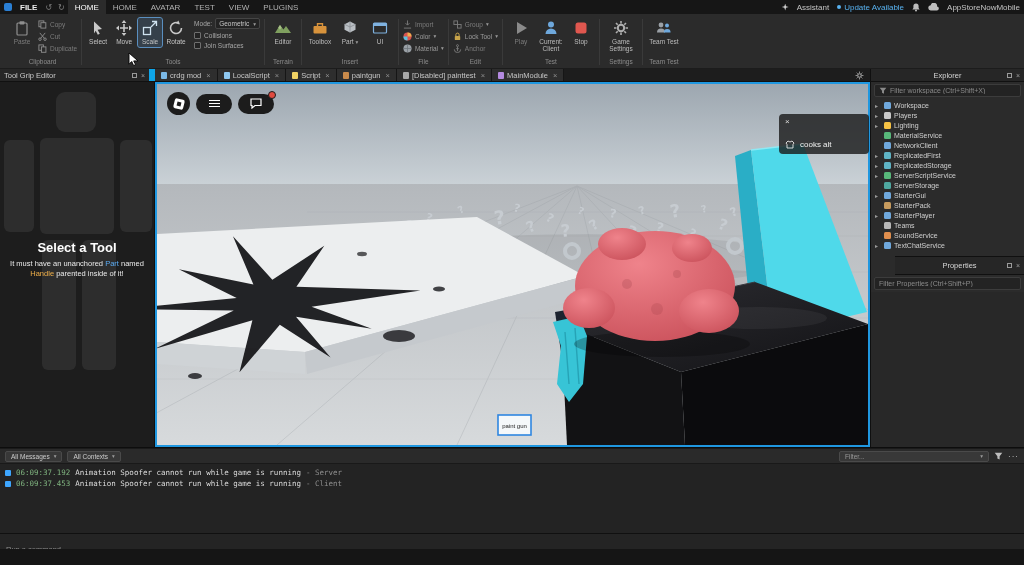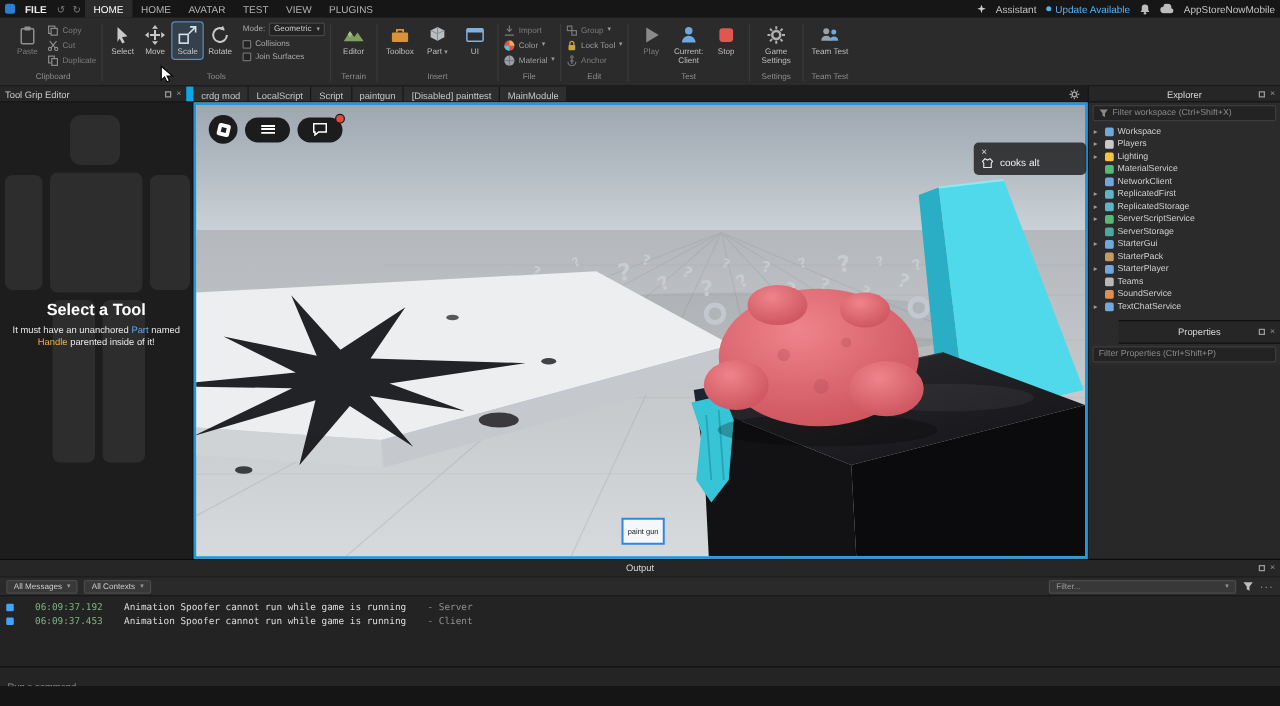--- a/index.html
+++ b/index.html
@@ -41,21 +41,21 @@
   .i10 { width:9px; height:9px; display:block; }
 
   
   .tabstrip { height:13px; display:flex; background:#202020; border-bottom:1px solid #111; font-size:7.5px; }
   .ts-left { width:155px; background:#262626; display:flex; align-items:center; padding:0 4px; color:#c9c9c9; border-right:6px solid #0ea5e9; }
   .ts-center { width:715px; display:flex; align-items:stretch; background:#1d1d1d; }
   .ts-right { width:154px; background:#262626; display:flex; align-items:center; justify-content:center; position:relative; color:#d6d6d6; border-left:1px solid #101010; }
   .winicn { color:#9a9a9a; font-size:7px; margin-left:4px; }
   .sq { width:5px; height:5px; border:1px solid #9a9a9a; display:inline-block; }
   .hdr-icons { position:absolute; right:4px; top:0; bottom:0; display:flex; align-items:center; }
-  .dtab { display:flex; align-items:center; gap:3px; padding:0 6px; background:#2e2e2e; border-right:1px solid #161616; color:#c6c6c6; white-space:nowrap;flex-direction:column; }
+  .dtab { display:flex; align-items:center; gap:3px; padding:0 6px; background:#2e2e2e; border-right:1px solid #161616; color:#c6c6c6; white-space:nowrap; }
   .dticn { width:6px; height:7px; border-radius:1px; display:inline-block; }
   .dtx { color:#8f8f8f; margin-left:2px; }
   .ts-gear { margin-left:auto; align-self:center; margin-right:6px; }
 
   
   .main { height:365px; display:flex; }
   .left-panel { width:155px; background:#1d1d1d; position:relative; overflow:hidden; border-right:1px solid #0f0f0f; }
   .fig { position:absolute; background:#2d2d2d; border-radius:6px; }
   .tg-text { position:absolute; top:158px; left:0; right:0; text-align:center; z-index:2; }
   .tg-h { font-size:13px; font-weight:bold; color:#ffffff; margin-bottom:4px; }
@@ -69,21 +69,21 @@
   .vp-topbar { position:absolute; left:10px; top:8px; display:flex; gap:6px; align-items:center; z-index:3; }
   .vp-logo { width:23px; height:23px; border-radius:50%; background:#1c1c1c; display:flex; align-items:center; justify-content:center; }
   .vp-logo .lg { width:10px; height:10px; background:#ffffff; border-radius:2px; transform:rotate(14deg); display:flex; align-items:center; justify-content:center; }
   .vp-logo .lg i { width:3.5px; height:3.5px; background:#1c1c1c; display:block; }
   .vp-pill { width:36px; height:20px; border-radius:10px; background:#1c1c1c; display:flex; align-items:center; justify-content:center; position:relative; }
   .bars { width:11px; height:7px; background:linear-gradient(#fff 0 1.4px,transparent 1.4px 2.8px,#fff 2.8px 4.2px,transparent 4.2px 5.6px,#fff 5.6px 7px); }
   .badge { position:absolute; top:-3px; right:-2px; width:8px; height:8px; border-radius:50%; background:#e04a3f; border:1px solid #1c1c1c; }
 
   .ca-box { position:absolute; left:622px; top:30px; width:90px; background:rgba(24,24,24,0.8); border-radius:4px; padding:3px 6px 5px 6px; z-index:3; }
   .ca-close { color:#dddddd; font-size:8px; line-height:9px; }
-  .ca-row { display:flex; align-items:flex-end; gap:5px; margin-top:0; }
+  .ca-row { display:flex; align-items:flex-end; gap:5px; margin-top:14px; }
   .ca-name { color:#f0f0f0; font-size:8px; }
 
   .right-panel { width:154px; background:#2b2b2b; display:flex; flex-direction:column; border-left:1px solid #0f0f0f; font-size:7px; }
   .filter-row { height:13px; display:flex; align-items:center; gap:3px; margin:2px 3px; background:#232323; border:1px solid #3c3c3c; border-radius:2px; padding:0 4px; }
   .filter-row input { flex:1; background:transparent; border:none; outline:none; font-size:7px; color:#bdbdbd; font-family:inherit; }
   .filter-row input::placeholder { color:#8a8a8a; }
   .xtree { height:157px; overflow:hidden; padding-top:1px; }
   .x-row { height:10px; display:flex; align-items:center; gap:3px; padding-left:4px; color:#cfcfcf; }
   .x-arrow { width:6px; color:#9a9a9a; font-size:6px; }
   .x-arrow.empty { visibility:hidden; }
@@ -93,21 +93,21 @@
 
   
   .output { height:86px; display:flex; flex-direction:column; border-top:1px solid #0d0d0d; }
   .out-hdr { height:13px; background:#262626; display:flex; align-items:center; justify-content:center; color:#d6d6d6; font-size:7.5px; position:relative; }
   .out-toolbar { height:16px; background:#2a2a2a; display:flex; align-items:center; gap:5px; padding:0 5px; border-top:1px solid #1a1a1a; border-bottom:1px solid #191919; }
   .dd { height:11px; background:#383838; border:1px solid #4a4a4a; border-radius:2px; display:flex; align-items:center; gap:4px; padding:0 5px; font-size:6.5px; color:#cccccc; }
   .out-right { margin-left:auto; display:flex; align-items:center; gap:5px; }
   .dd.filter { width:150px; justify-content:space-between; color:#9a9a9a; }
   .dots { color:#bdbdbd; font-size:8px; letter-spacing:1px; }
   .out-logs { flex:1; background:#232323; font-family:"DejaVu Sans Mono",monospace; font-size:7.5px; padding:3px 5px; }
-  .log-line { display:flex; align-items:center; gap:17px; height:11px; white-space:nowrap; }
+  .log-line { display:flex; align-items:center; gap:5px; height:11px; white-space:nowrap; }
   .log-icn { width:6px; height:6px; background:#3ea6ff; border-radius:1px; flex:none; }
   .log-time { color:#7fb37f; }
   .log-text { color:#dddddd; }
   .log-suffix { color:#8f8f8f; }
 
   
   .cmdbar { height:16px; background:#242424; border-top:1px solid #101010; display:flex; align-items:center; padding:0 6px; }
   .cmdbar input { width:100%; background:transparent; border:none; outline:none; font-size:7.5px; color:#bdbdbd; font-family:inherit;margin-top:16px; }
   .cmdbar input::placeholder { color:#8f8f8f; }
   .statusbar { height:16px; background:#151515; }
@@ -708,27 +708,20 @@
           </span>
       </div>
       <div class="filter-row">
         <input placeholder="Filter Properties (Ctrl+Shift+P)" style="">
       </div>
       <div class="props-body"></div>
     </div>
   </div>
 
   <div class="output">
-    <div class="out-hdr">
-      <span>Output</span>
-      <span class="hdr-icons">
-          <span class="winicn sq"></span>
-          <span class="winicn">×</span>
-        </span>
-    </div>
     <div class="out-toolbar">
       <div class="dd">
           <span>All Messages</span>
           <span class="arr">▾</span>
         </div>
       <div class="dd">
           <span>All Contexts</span>
           <span class="arr">▾</span>
         </div>
       <div class="out-right">

